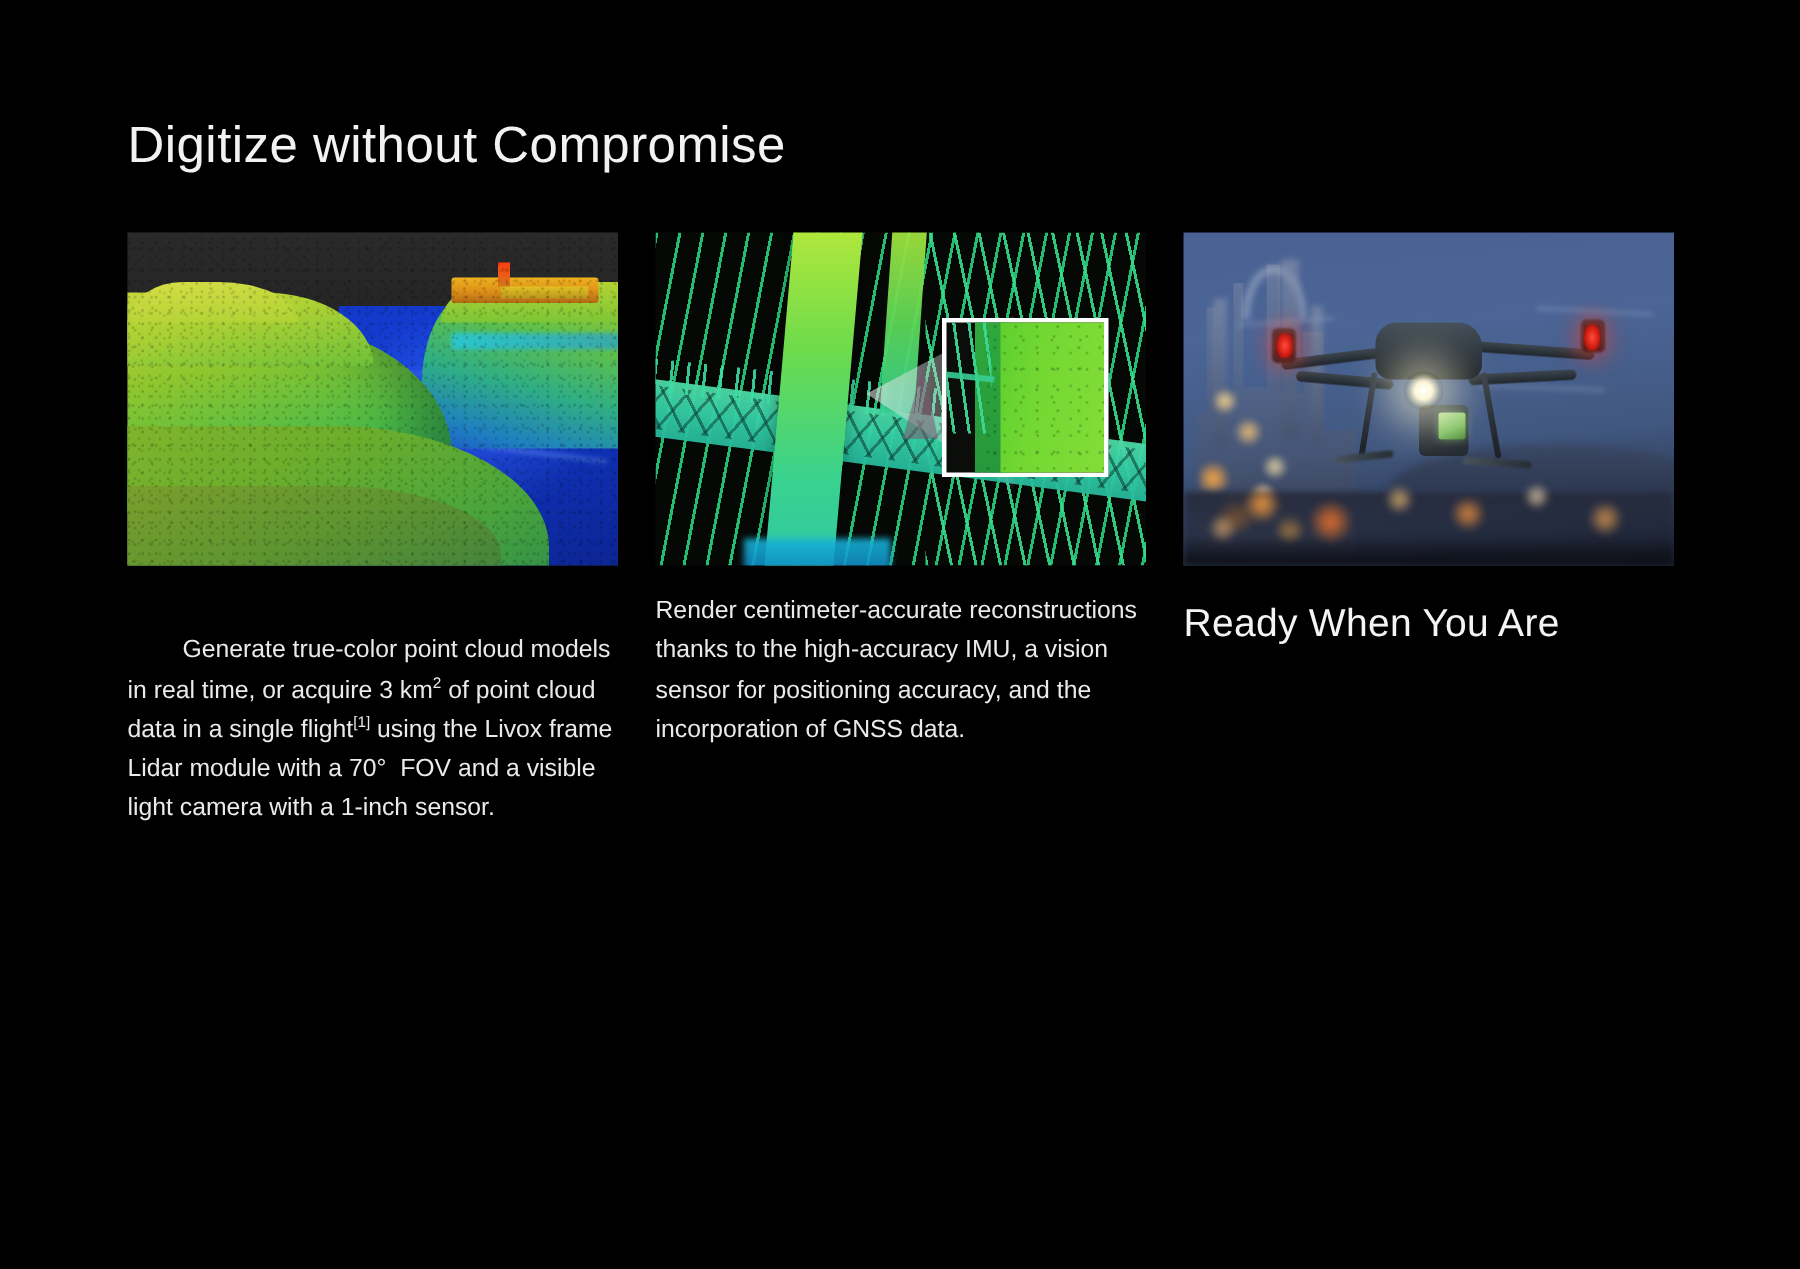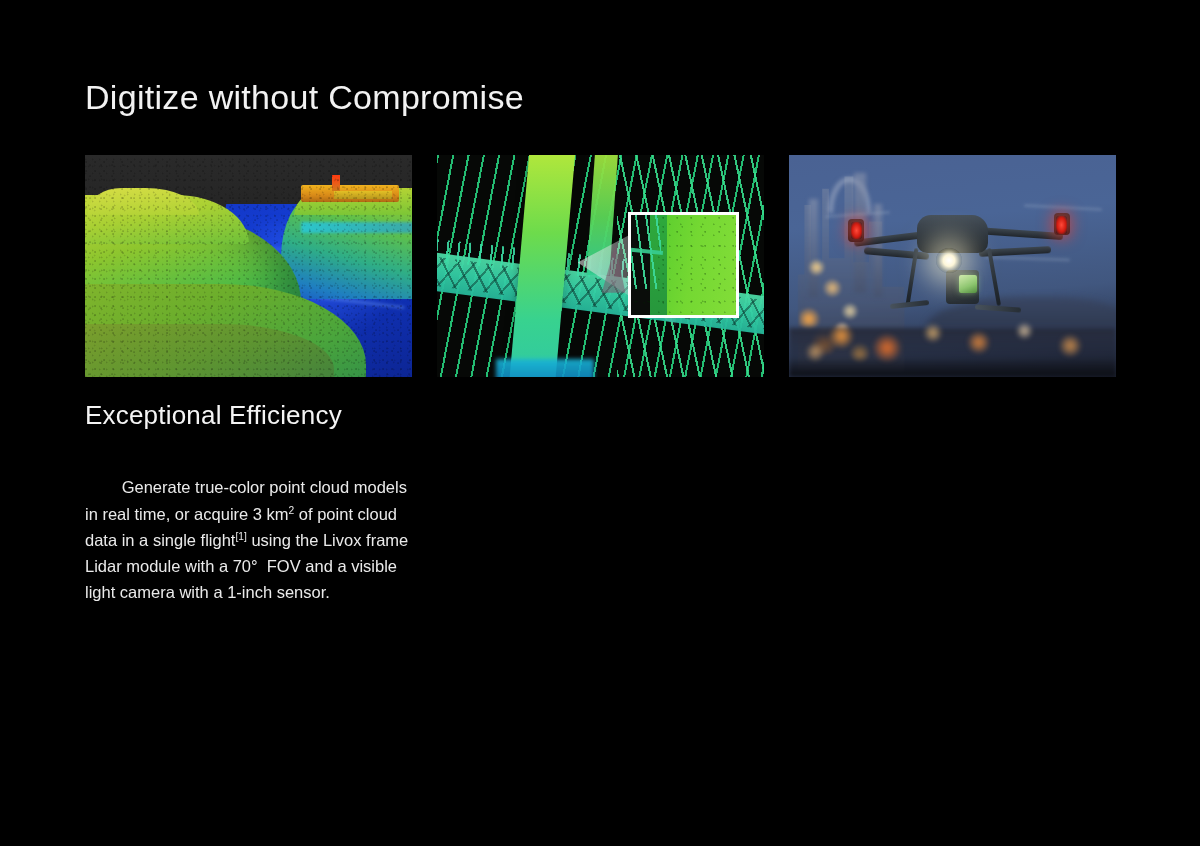--- a/index.html
+++ b/index.html
@@ -546,21 +546,20 @@
         <div class="lc-tower"></div>
         <div class="lc-left-ridge"></div>
         <div class="lc-left-mesa"></div>
         <div class="lc-left-top"></div>
         <div class="lc-left-top2"></div>
         <div class="lc-fore"></div>
         <div class="lc-fore-dark"></div>
         <div class="lc-noise"></div>
       </div>
 
-      <div class="col-heading">Exceptional Efficiency</div>
 
       <p class="col-body">
         <span>Generate true-color point cloud models in real time, or acquire 3 km</span><sup>2</sup><span> of point cloud data in a single flight</span><sup>[1]</sup><span> using the Livox frame Lidar module with a 70°  FOV and a visible light camera with a 1-inch sensor.</span>
       </p>
     </div>
 
     <div class="column">
 
       <div class="media lidar-bridge">
         <div class="lb-cables"></div>
@@ -576,20 +575,21 @@
         <div class="lb-inset">
           <div class="lb-inset-face-dark"></div>
           <div class="lb-inset-face"></div>
           <div class="lb-inset-rails"></div>
           <div class="lb-inset-rails-h"></div>
           <div class="lb-inset-noise"></div>
         </div>
       </div>
 
 
+      <p class="col-body">Render centimeter-accurate reconstructions thanks to the high-accuracy IMU, a vision sensor for positioning accuracy, and the incorporation of GNSS data.</p>
     </div>
 
     <div class="column">
 
       <div class="media drone-dusk">
         <div class="dd-sky"></div>
         <div class="dd-hills"></div>
         <div class="dd-plant"></div>
         <div class="dd-pipe-arc"></div>
         <div class="dd-stack"></div>
@@ -613,17 +613,18 @@
         <div class="dd-body"></div>
         <div class="dd-leg l"></div>
         <div class="dd-leg r"></div>
         <div class="dd-skid l"></div>
         <div class="dd-skid r"></div>
         <div class="dd-payload"></div>
         <div class="dd-payload-lens"></div>
         <div class="dd-spot"></div>
       </div>
 
+      <div class="col-heading">Ready When You Are</div>
 
     </div>
 
   </div>
 </div>
 
 </body></html>

